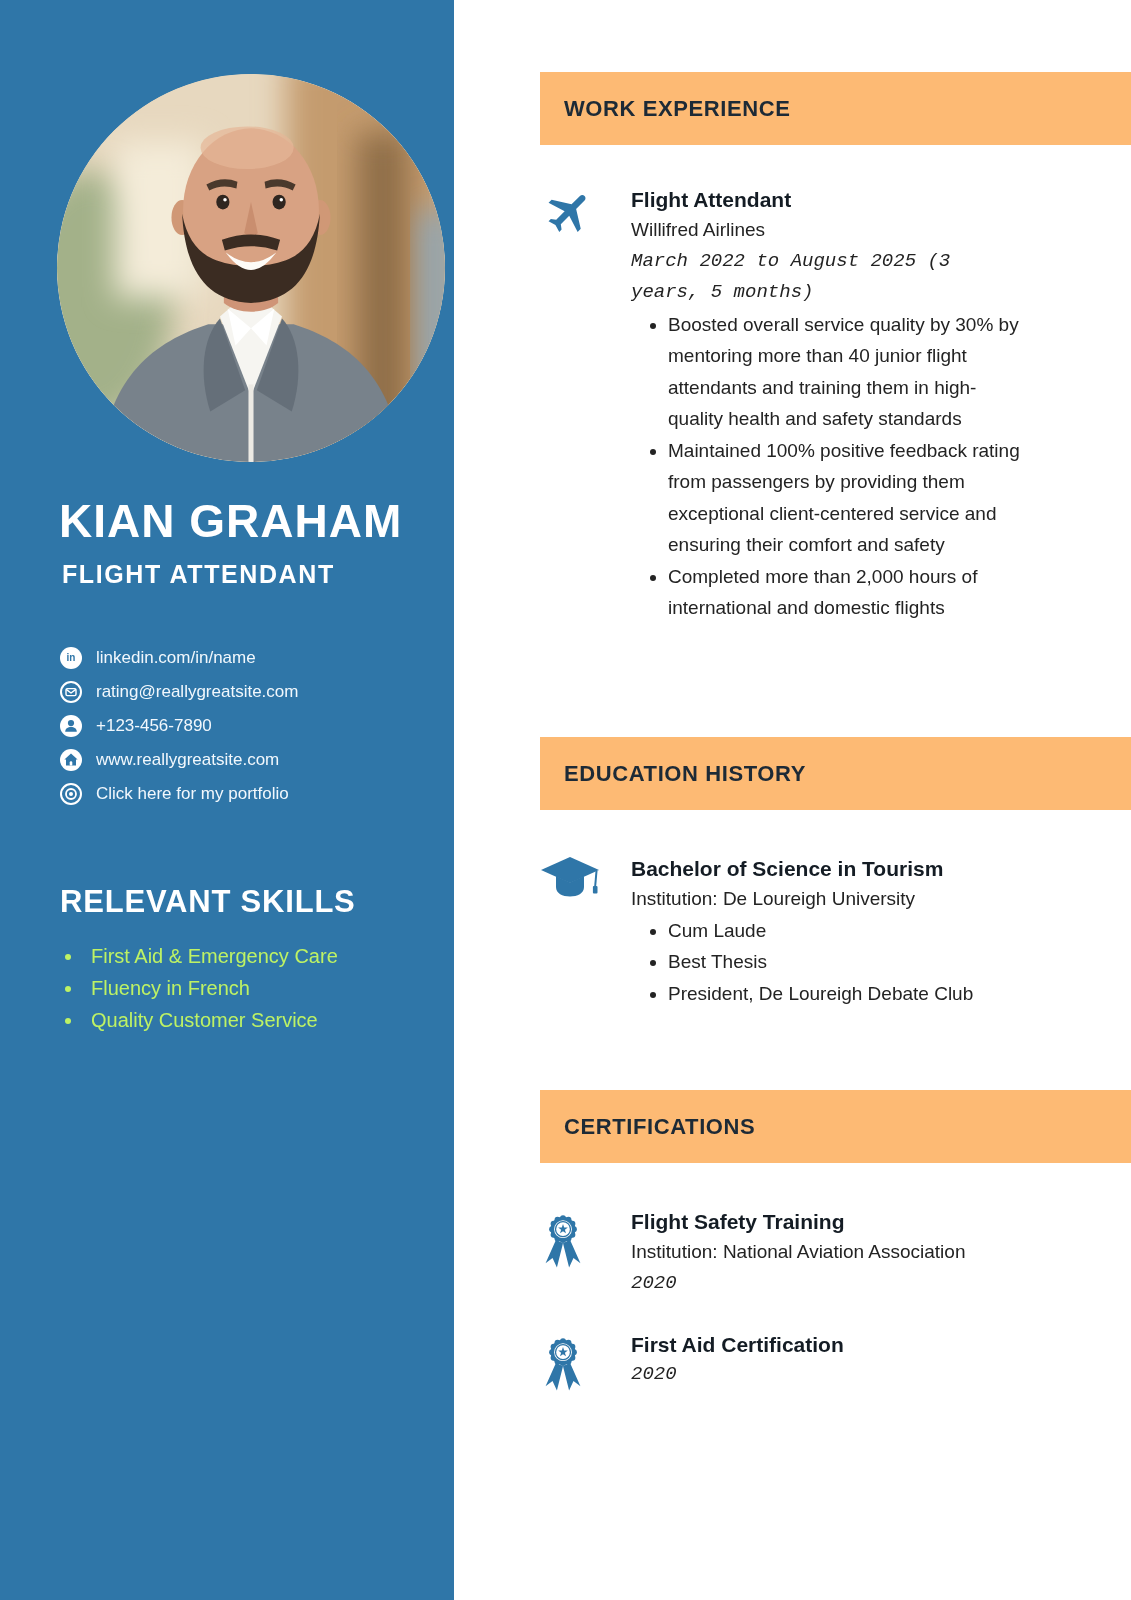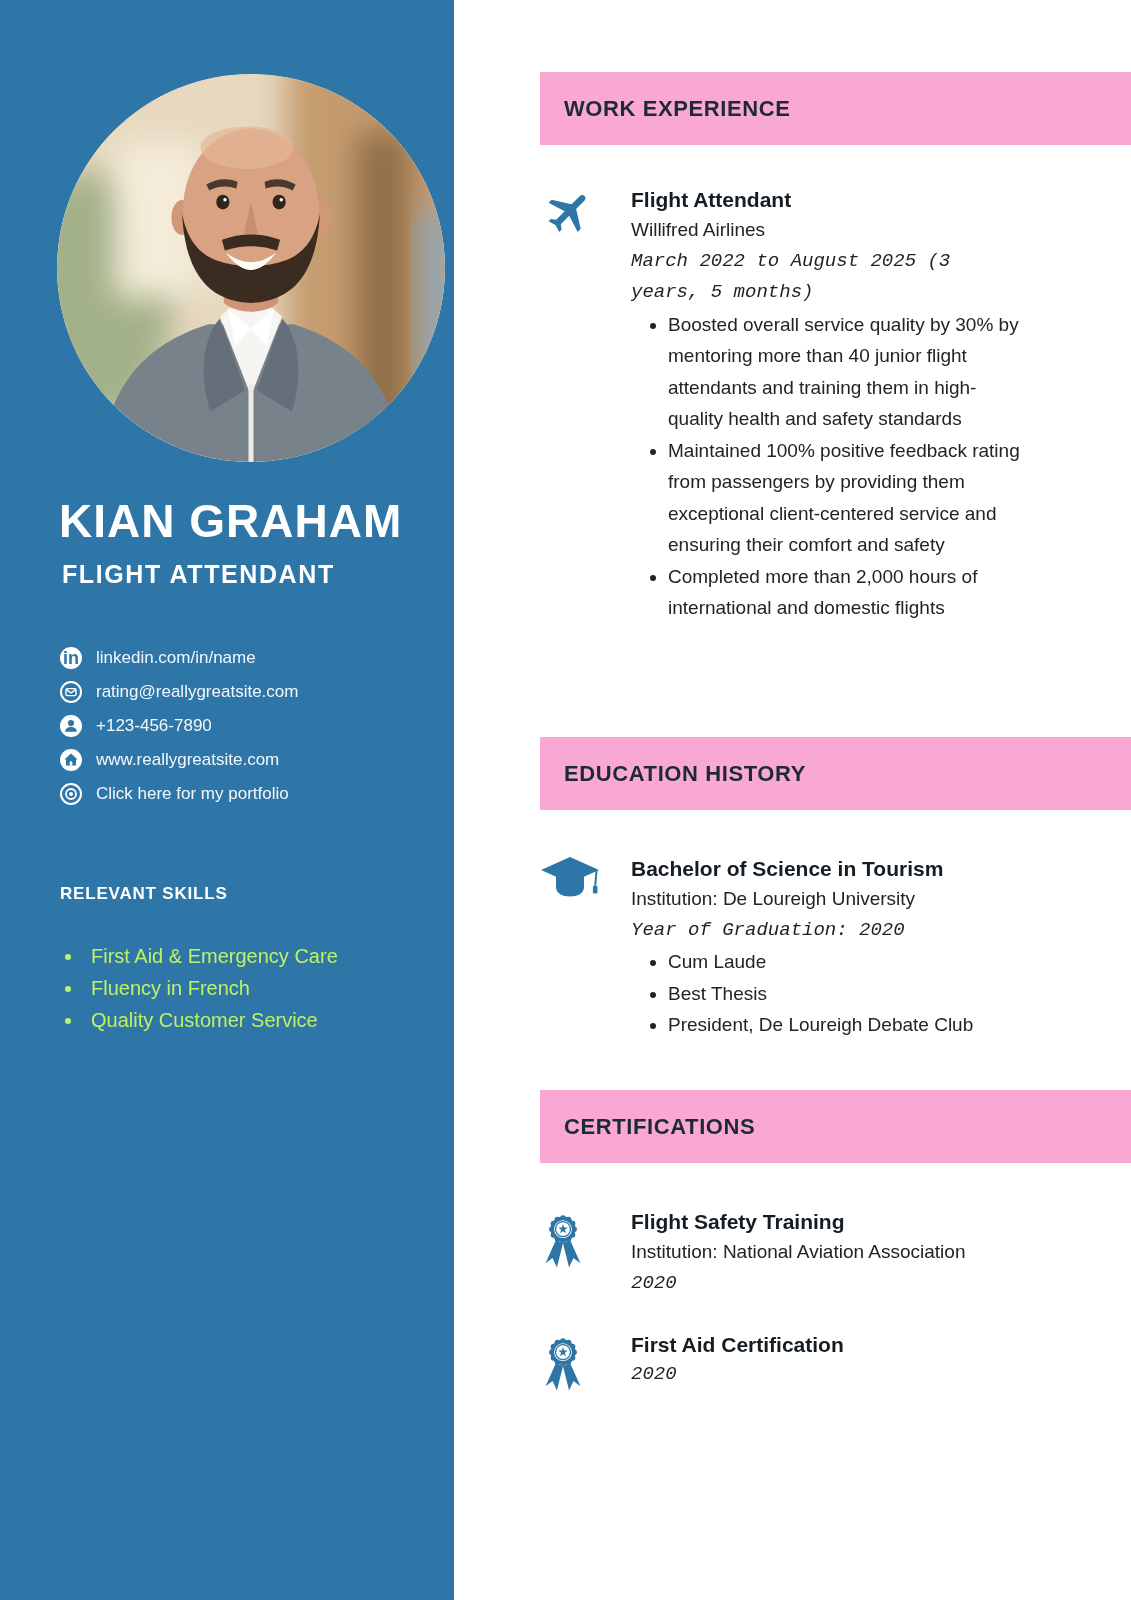--- a/index.html
+++ b/index.html
@@ -14,30 +14,30 @@
   .name{position:absolute;left:59px;top:496px;margin:0;font-size:46px;font-weight:700;
         color:#ffffff;letter-spacing:1px;line-height:1.1;white-space:nowrap;}
   .role{position:absolute;left:62px;top:560px;margin:0;font-size:25px;font-weight:700;
         color:#ffffff;letter-spacing:1.6px;white-space:nowrap;}
   .contacts{position:absolute;left:60px;top:641px;}
   .contact-row{display:flex;align-items:center;height:34px;cursor:pointer;}
   .cicon{width:22px;height:22px;margin-right:14px;flex:0 0 22px;display:flex;
          align-items:center;justify-content:center;position:relative;}
   .cicon svg{display:block;}
   .cicon .circle-bg{position:absolute;left:0;top:0;width:22px;height:22px;border-radius:50%;background:#ffffff;}
-  .in-glyph{position:relative;font-size:18px;font-weight:700;color:#2f76a8;line-height:22px;}
+  .in-glyph{position:relative;font-size:10px;font-weight:700;color:#2f76a8;line-height:22px;}
   .contact-text{font-size:17px;color:#f2f8fd;white-space:nowrap;}
-  .skills-title{position:absolute;left:60px;top:884px;margin:0;font-size:17px;font-weight:700;
+  .skills-title{position:absolute;left:60px;top:884px;margin:0;font-size:31px;font-weight:700;
         color:#ffffff;letter-spacing:.8px;}
   .skills-list{position:absolute;left:60px;top:940px;margin:0;padding:0 0 0 24px;list-style:disc;
         color:#bef264;font-size:20px;width:380px;}
   .skills-list li{line-height:32px;padding-left:7px;}
 
   
-  .bar{position:absolute;left:540px;width:591px;height:73px;background:#f9a8d4;
+  .bar{position:absolute;left:540px;width:591px;height:73px;background:#fdba74;
        display:flex;align-items:center;box-sizing:border-box;padding-left:24px;}
   .bar h2{margin:0;font-size:22px;font-weight:700;letter-spacing:.6px;color:#1d2a36;}
   .entry-icon{position:absolute;}
   .entry-icon svg{display:block;}
   .content{position:absolute;left:631px;width:399px;color:#232323;font-size:19px;line-height:31.5px;}
   .etitle{margin:0;font-size:21px;font-weight:700;color:#141c24;line-height:28px;}
   .italic{font-style:italic;font-family:Liberation Mono, monospace;}
   .content ul{margin:0;padding:0 0 0 37px;list-style:disc;}
   .content ul li{line-height:31.5px;}
   .work-bullets{width:392px;box-sizing:border-box;}
@@ -191,21 +191,20 @@
       <polygon points="31,3 60,16 31,29 2,16" fill="#2f76a8"></polygon>
       <path d="M17 22 C17 26 17 31 17 33 C17 39.5 23.5 42.5 31 42.5 C38.5 42.5 45 39.5 45 33 L45 22 L31 28.5 Z" fill="#2f76a8"></path>
       <path d="M57.5 17 L56.2 32" stroke="#2f76a8" stroke-width="2" fill="none"></path>
       <rect x="53.9" y="32" width="4.6" height="7.5" rx="1" fill="#2f76a8"></rect>
     </svg>
   </div>
 
   <div class="content" style="top:855px;">
     <h3 class="etitle">Bachelor of Science in Tourism</h3>
     <div>Institution: De Loureigh University</div>
-    <div class="italic">Year of Graduation: 2020</div>
     <ul>
       <li>Cum Laude</li>
       <li>Best Thesis</li>
       <li>President, De Loureigh Debate Club</li>
     </ul>
   </div>
 
   <div class="bar" style="top:1090px;">
     <h2>CERTIFICATIONS</h2>
   </div>

